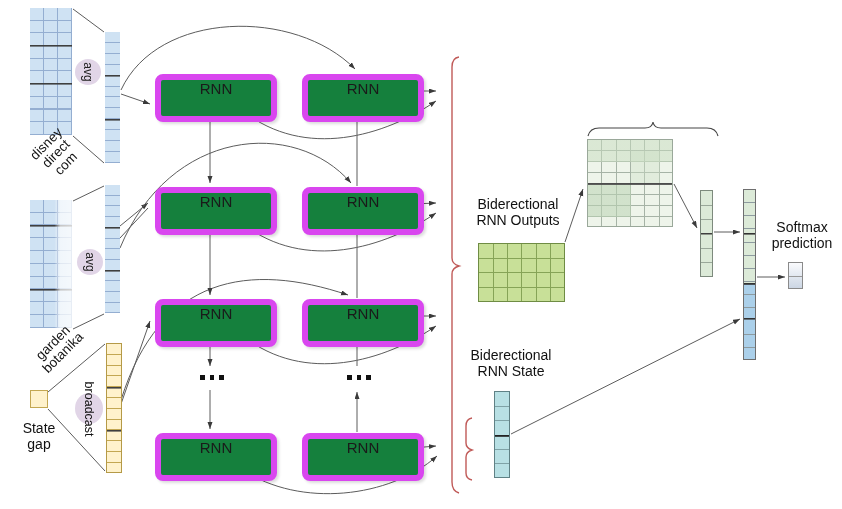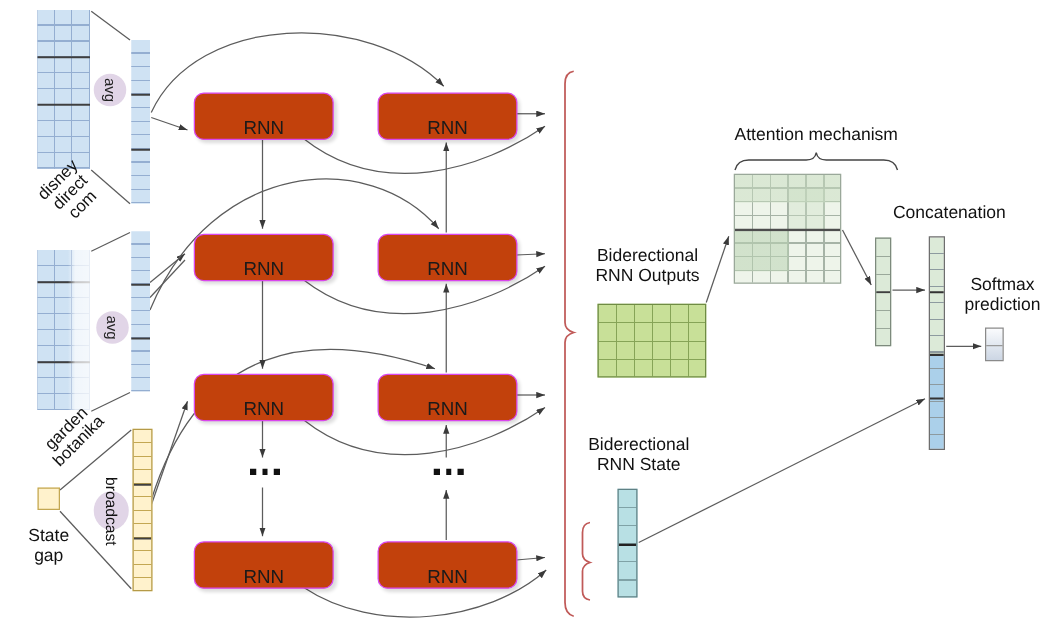--- a/index.html
+++ b/index.html
@@ -1,22 +1,22 @@
 <!DOCTYPE html>
 <html><head>
 <meta charset="utf-8">
 <style>
   html,body{margin:0;padding:0;background:#fff;}
   #canvas{position:relative;width:842px;height:509px;background:#fff;overflow:hidden;
           font-family:"Liberation Sans",sans-serif;color:#1a1a1a;}
   .lbl{position:absolute;white-space:pre-line;line-height:1.13;font-size:14px;text-align:center;color:#111;}
   .rot45{transform:rotate(-45deg);transform-origin:center center;font-size:13.5px;line-height:1.02;}
   .rot90{transform:rotate(90deg);transform-origin:center center;}
-  .rnn-box{position:absolute;width:110px;height:36px;background:#c2410c;border:1px solid #d946ef;
-           border-radius:8px;display:flex;align-items:flex-end;justify-content:center;
+  .rnn-box{position:absolute;width:110px;height:36px;background:#15803d;border:6px solid #d946ef;
+           border-radius:8px;display:flex;align-items:flex-start;justify-content:center;
            font-size:15px;box-shadow:2px 2px 3px rgba(0,0,0,0.14);}
   .circle{position:absolute;background:#e1d5e7;border-radius:50%;display:flex;
           align-items:center;justify-content:center;font-size:12px;color:#222;}
   .dots{position:absolute;display:flex;gap:5px;}
   .dots span{width:4.5px;height:4.5px;background:#111;display:block;}
 
   
   .grid{position:absolute;box-sizing:border-box;}
   #matrix1{left:30px;top:8px;width:42px;height:127px;background:
     linear-gradient(#3f3f3f,#3f3f3f) 0 37px/100% 1.6px no-repeat,
@@ -185,28 +185,26 @@
       <span></span>
       <span></span>
       <span></span>
     </div>
   <div class="dots" style="left:347px;top:375px;">
       <span></span>
       <span></span>
       <span></span>
     </div>
 
-  <div class="lbl" style="left:577px;top:100px;width:152px;">Attention mechanism</div>
   <div class="grid" id="attngrid"></div>
 
   <div class="lbl" style="left:460px;top:197px;width:116px;">Biderectional
 RNN Outputs</div>
   <div class="grid" id="greengrid"></div>
 
-  <div class="lbl" style="left:697px;top:162px;width:125px;">Concatenation</div>
   <div class="grid" id="colA"></div>
   <div class="grid" id="concatcol"></div>
 
   <div class="lbl" style="left:760px;top:220px;width:84px;">Softmax
 prediction</div>
   <div class="grid" id="smbox"></div>
 
   <div class="lbl" style="left:455px;top:348px;width:112px;">Biderectional
 RNN State</div>
   <div class="grid" id="cyancol"></div>

